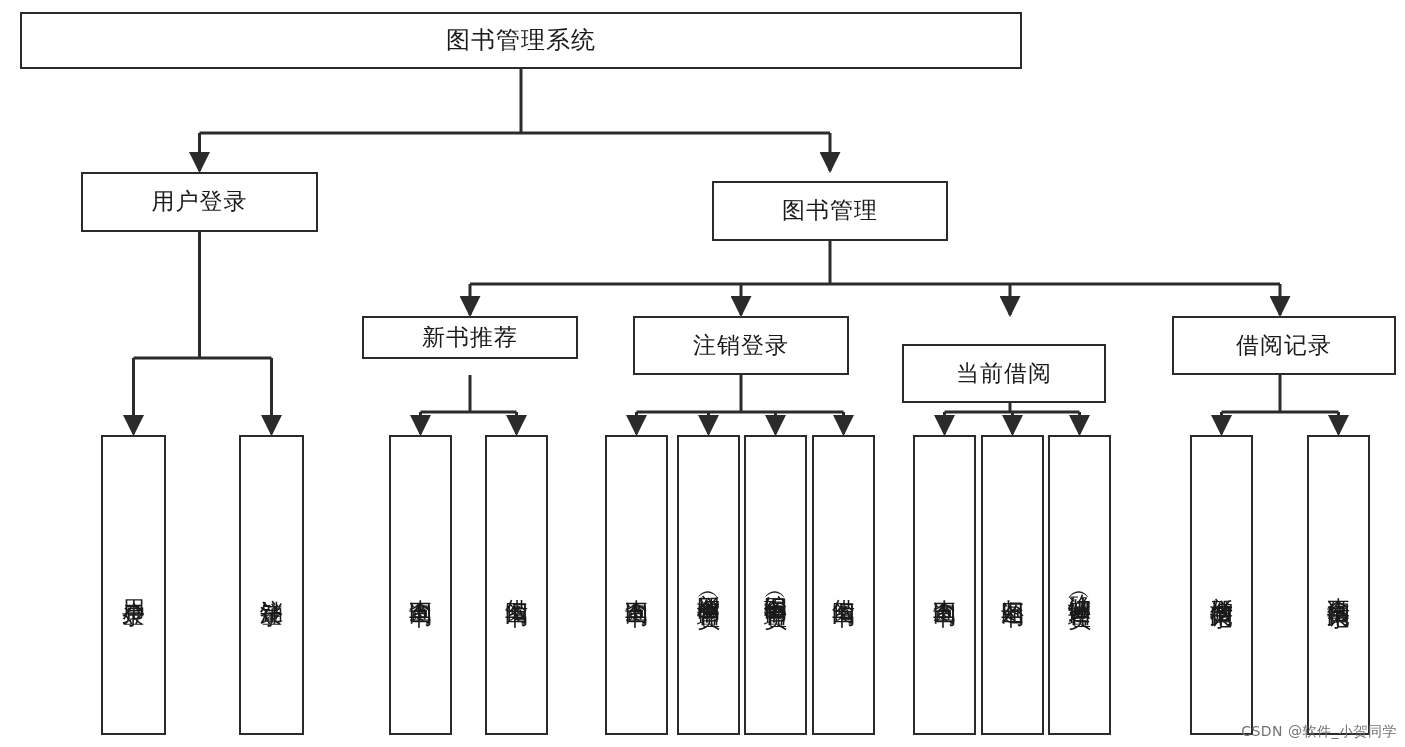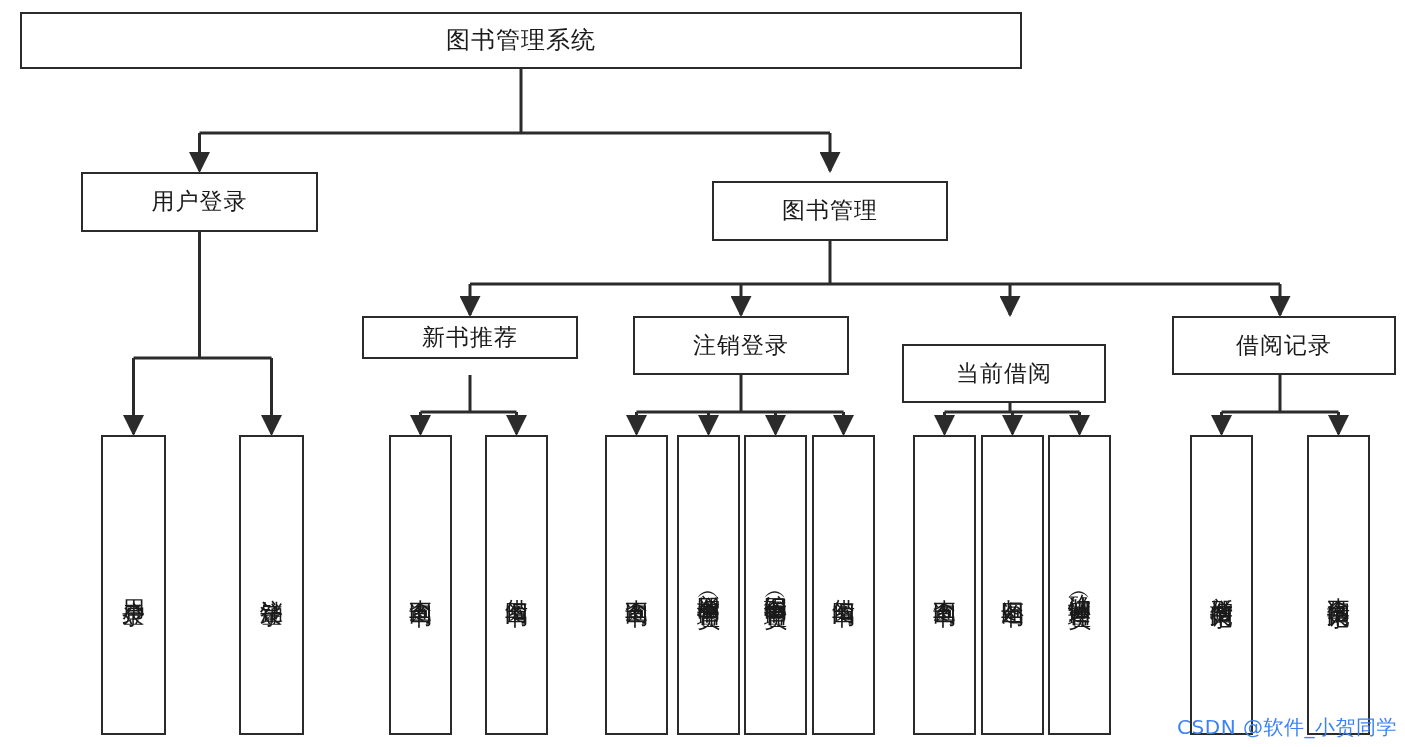--- a/index.html
+++ b/index.html
@@ -52,22 +52,22 @@
     white-space: nowrap;
     display: block;
   }
   .node.root {
     font-size: 24px;
   }
   .watermark {
     position: absolute;
     right: 8px;
     bottom: 6px;
-    font-size: 20px;
-    color: #3b82f6;
+    font-size: 14px;
+    color: #737373;
     letter-spacing: 0.5px;
     z-index: 3;
     white-space: nowrap;
   }
 </style>
 </head>
 <body>
 
 <div id="canvas">
 

